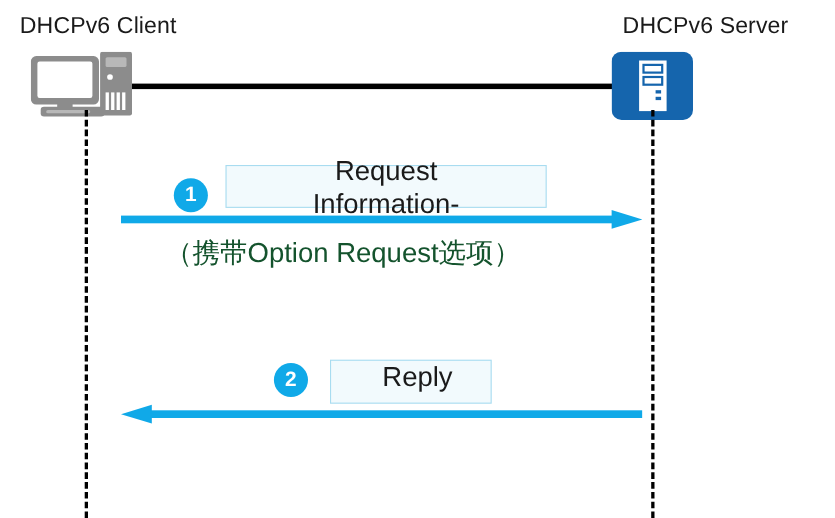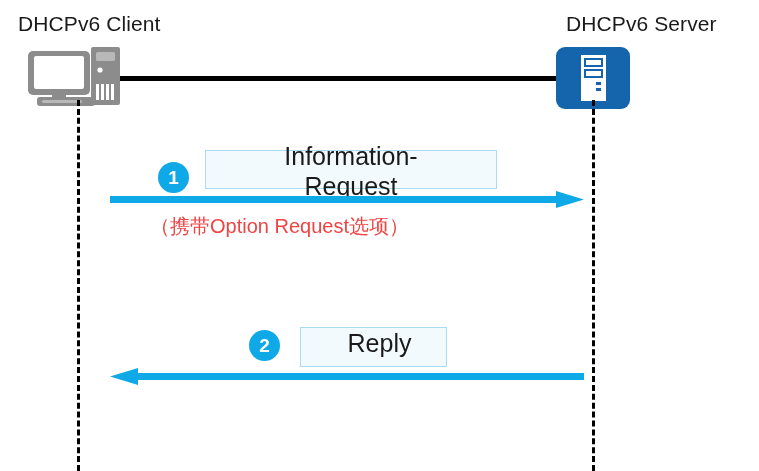--- a/index.html
+++ b/index.html
@@ -94,22 +94,22 @@
   .msg-label {
     position: absolute;
     font-size: 25px;
     color: #1a1a1a;
     text-align: center;
     white-space: nowrap;
     line-height: 1.18;
   }
   .msg-note {
     position: absolute;
-    font-size: 20px;
-    color: #ef4444;
+    font-size: 25px;
+    color: #14532d;
     white-space: nowrap;
   }
   .arrow {
     position: absolute;
     height: 20px;
   }
 
   
   #badge-1 { left: 158px; top: 162px; }
   #box-1   { left: 205px; top: 150px; width: 292px; height: 39px; }
@@ -168,22 +168,22 @@
   </div>
 
   <div class="lifeline" id="client-lifeline"></div>
   <div class="lifeline" id="server-lifeline"></div>
 
   <div class="msg-badge" id="badge-1">1</div>
 
   <div class="msg-box" id="box-1"></div>
 
   <div class="msg-label" id="label-1">
+    <div>Request</div>
     <div>Information-</div>
-    <div>Request</div>
   </div>
 
   <div class="arrow" id="arrow-1">
     <svg width="100%" height="20" viewBox="0 0 474 20" preserveAspectRatio="none" xmlns="http://www.w3.org/2000/svg">
       <rect x="0" y="6" width="452" height="7" fill="#10a9e8"></rect>
       <polygon points="446,1 474,9.5 446,18" fill="#10a9e8"></polygon>
     </svg>
   </div>
 
   <div class="msg-note" id="note-1">（携带Option Request选项）</div>

